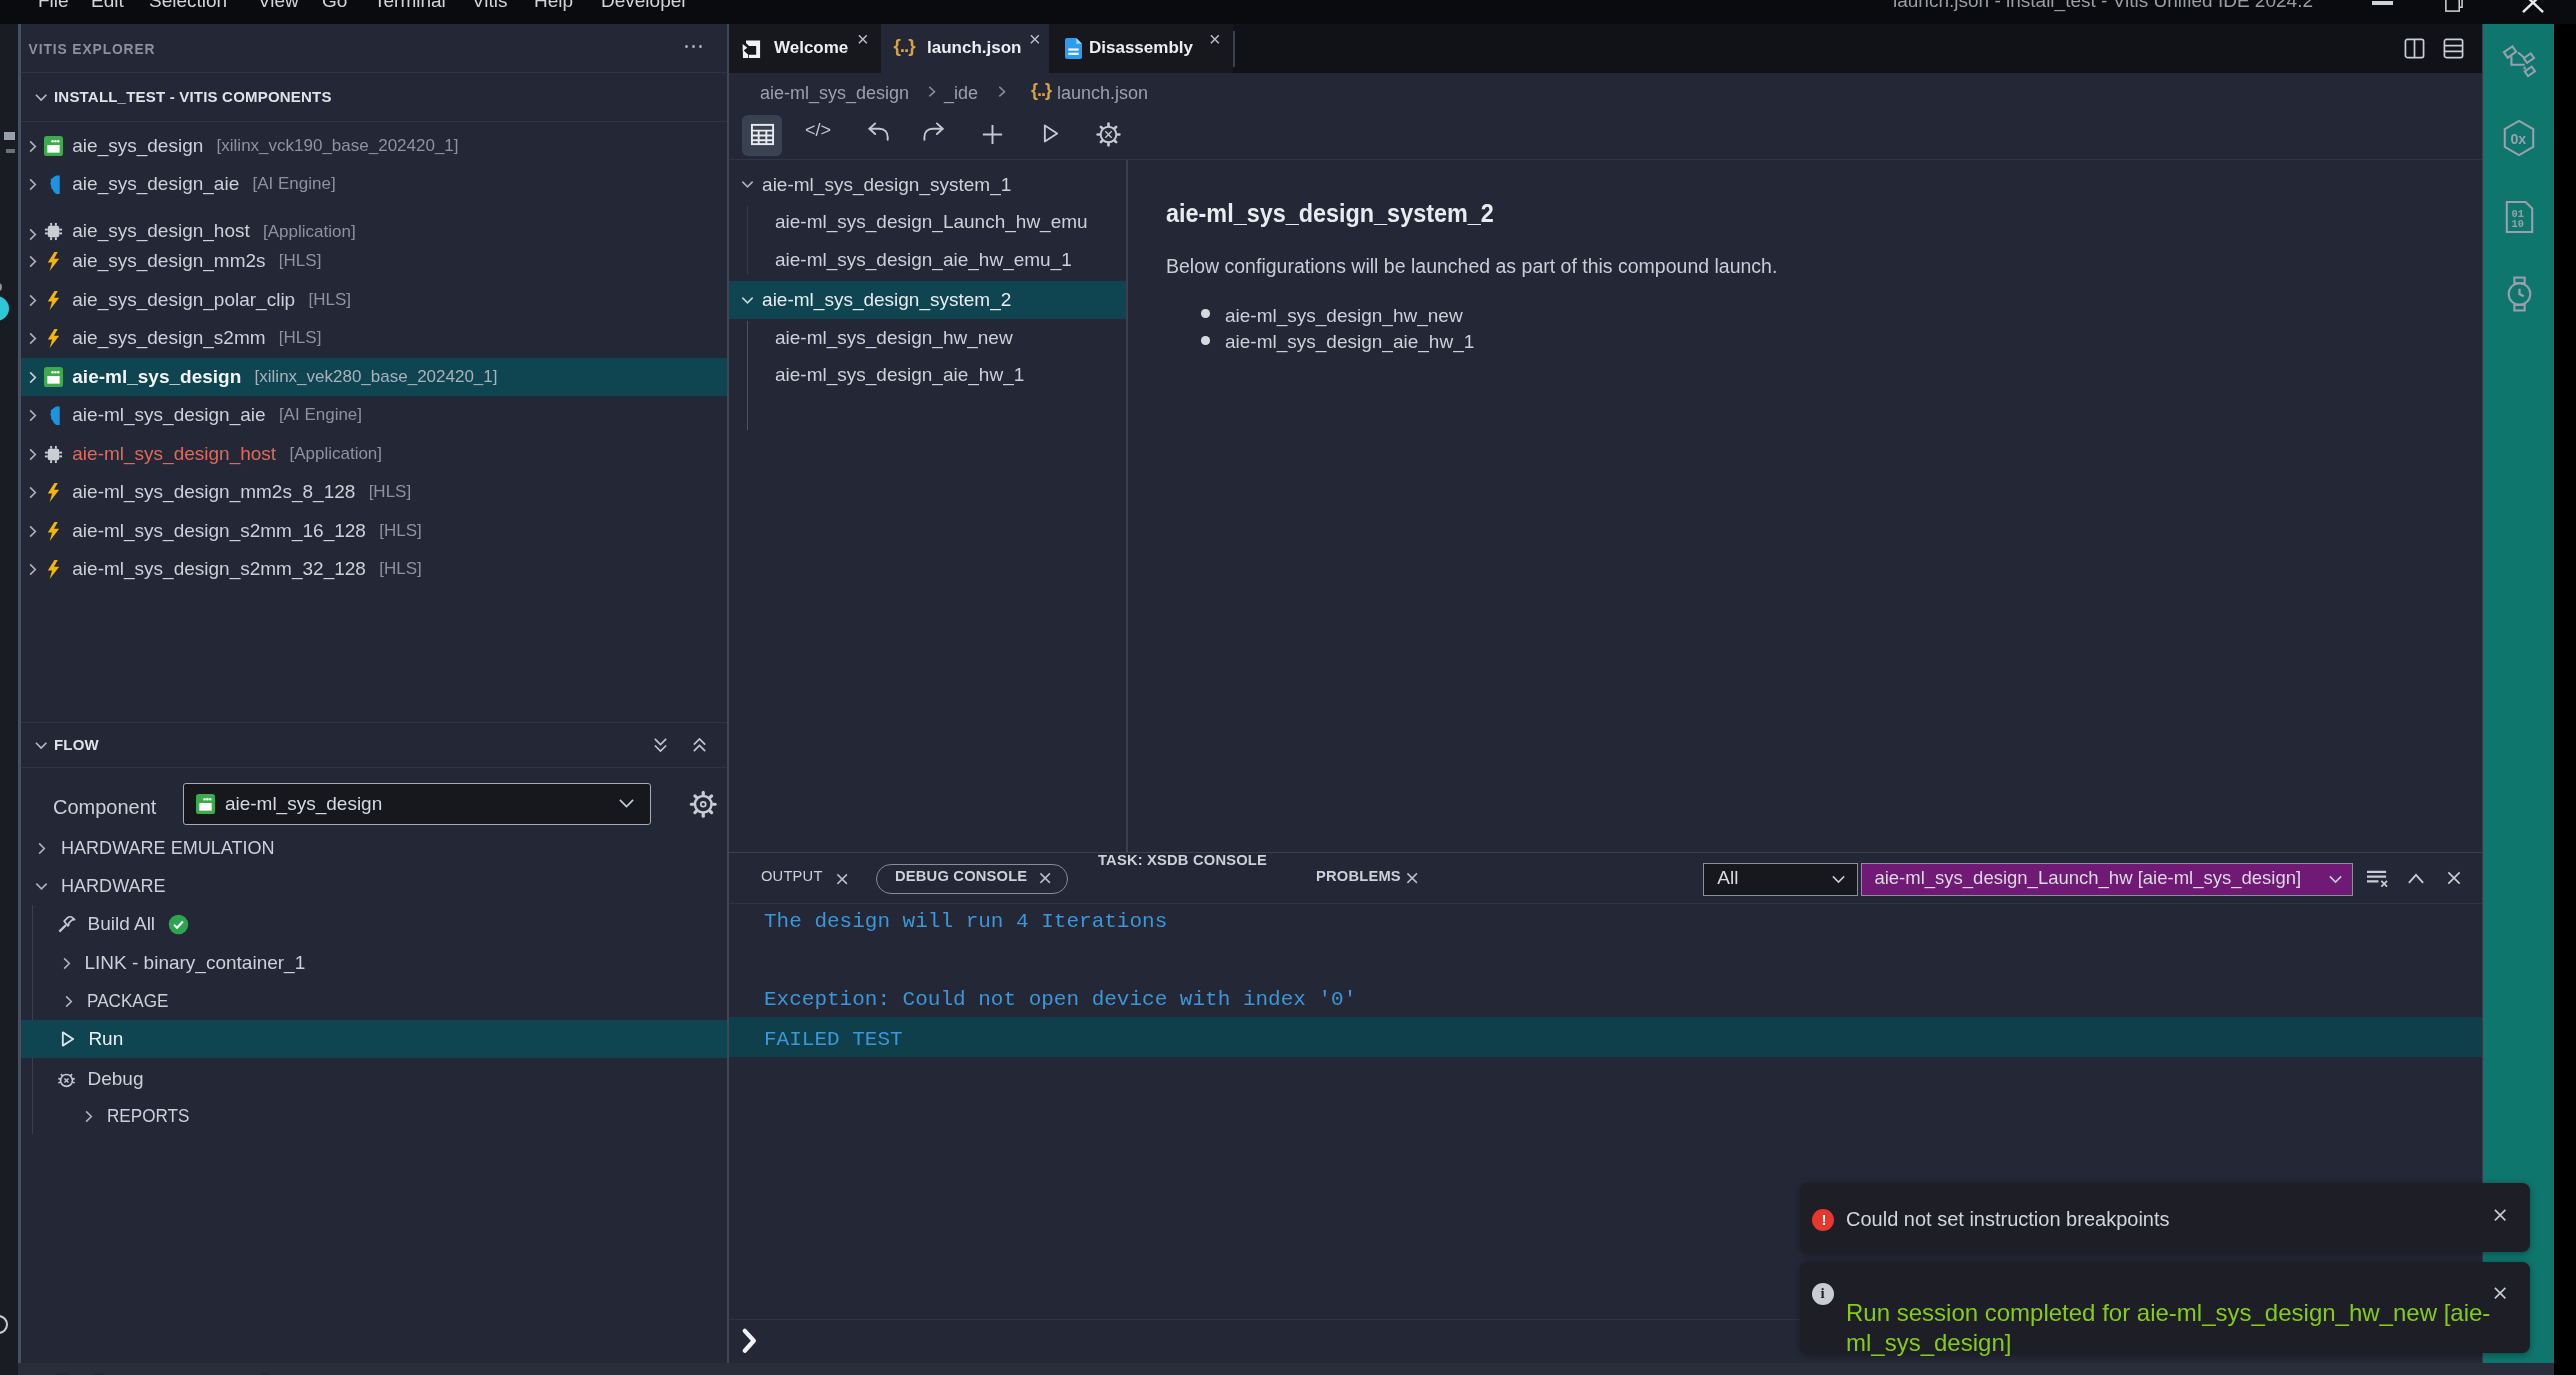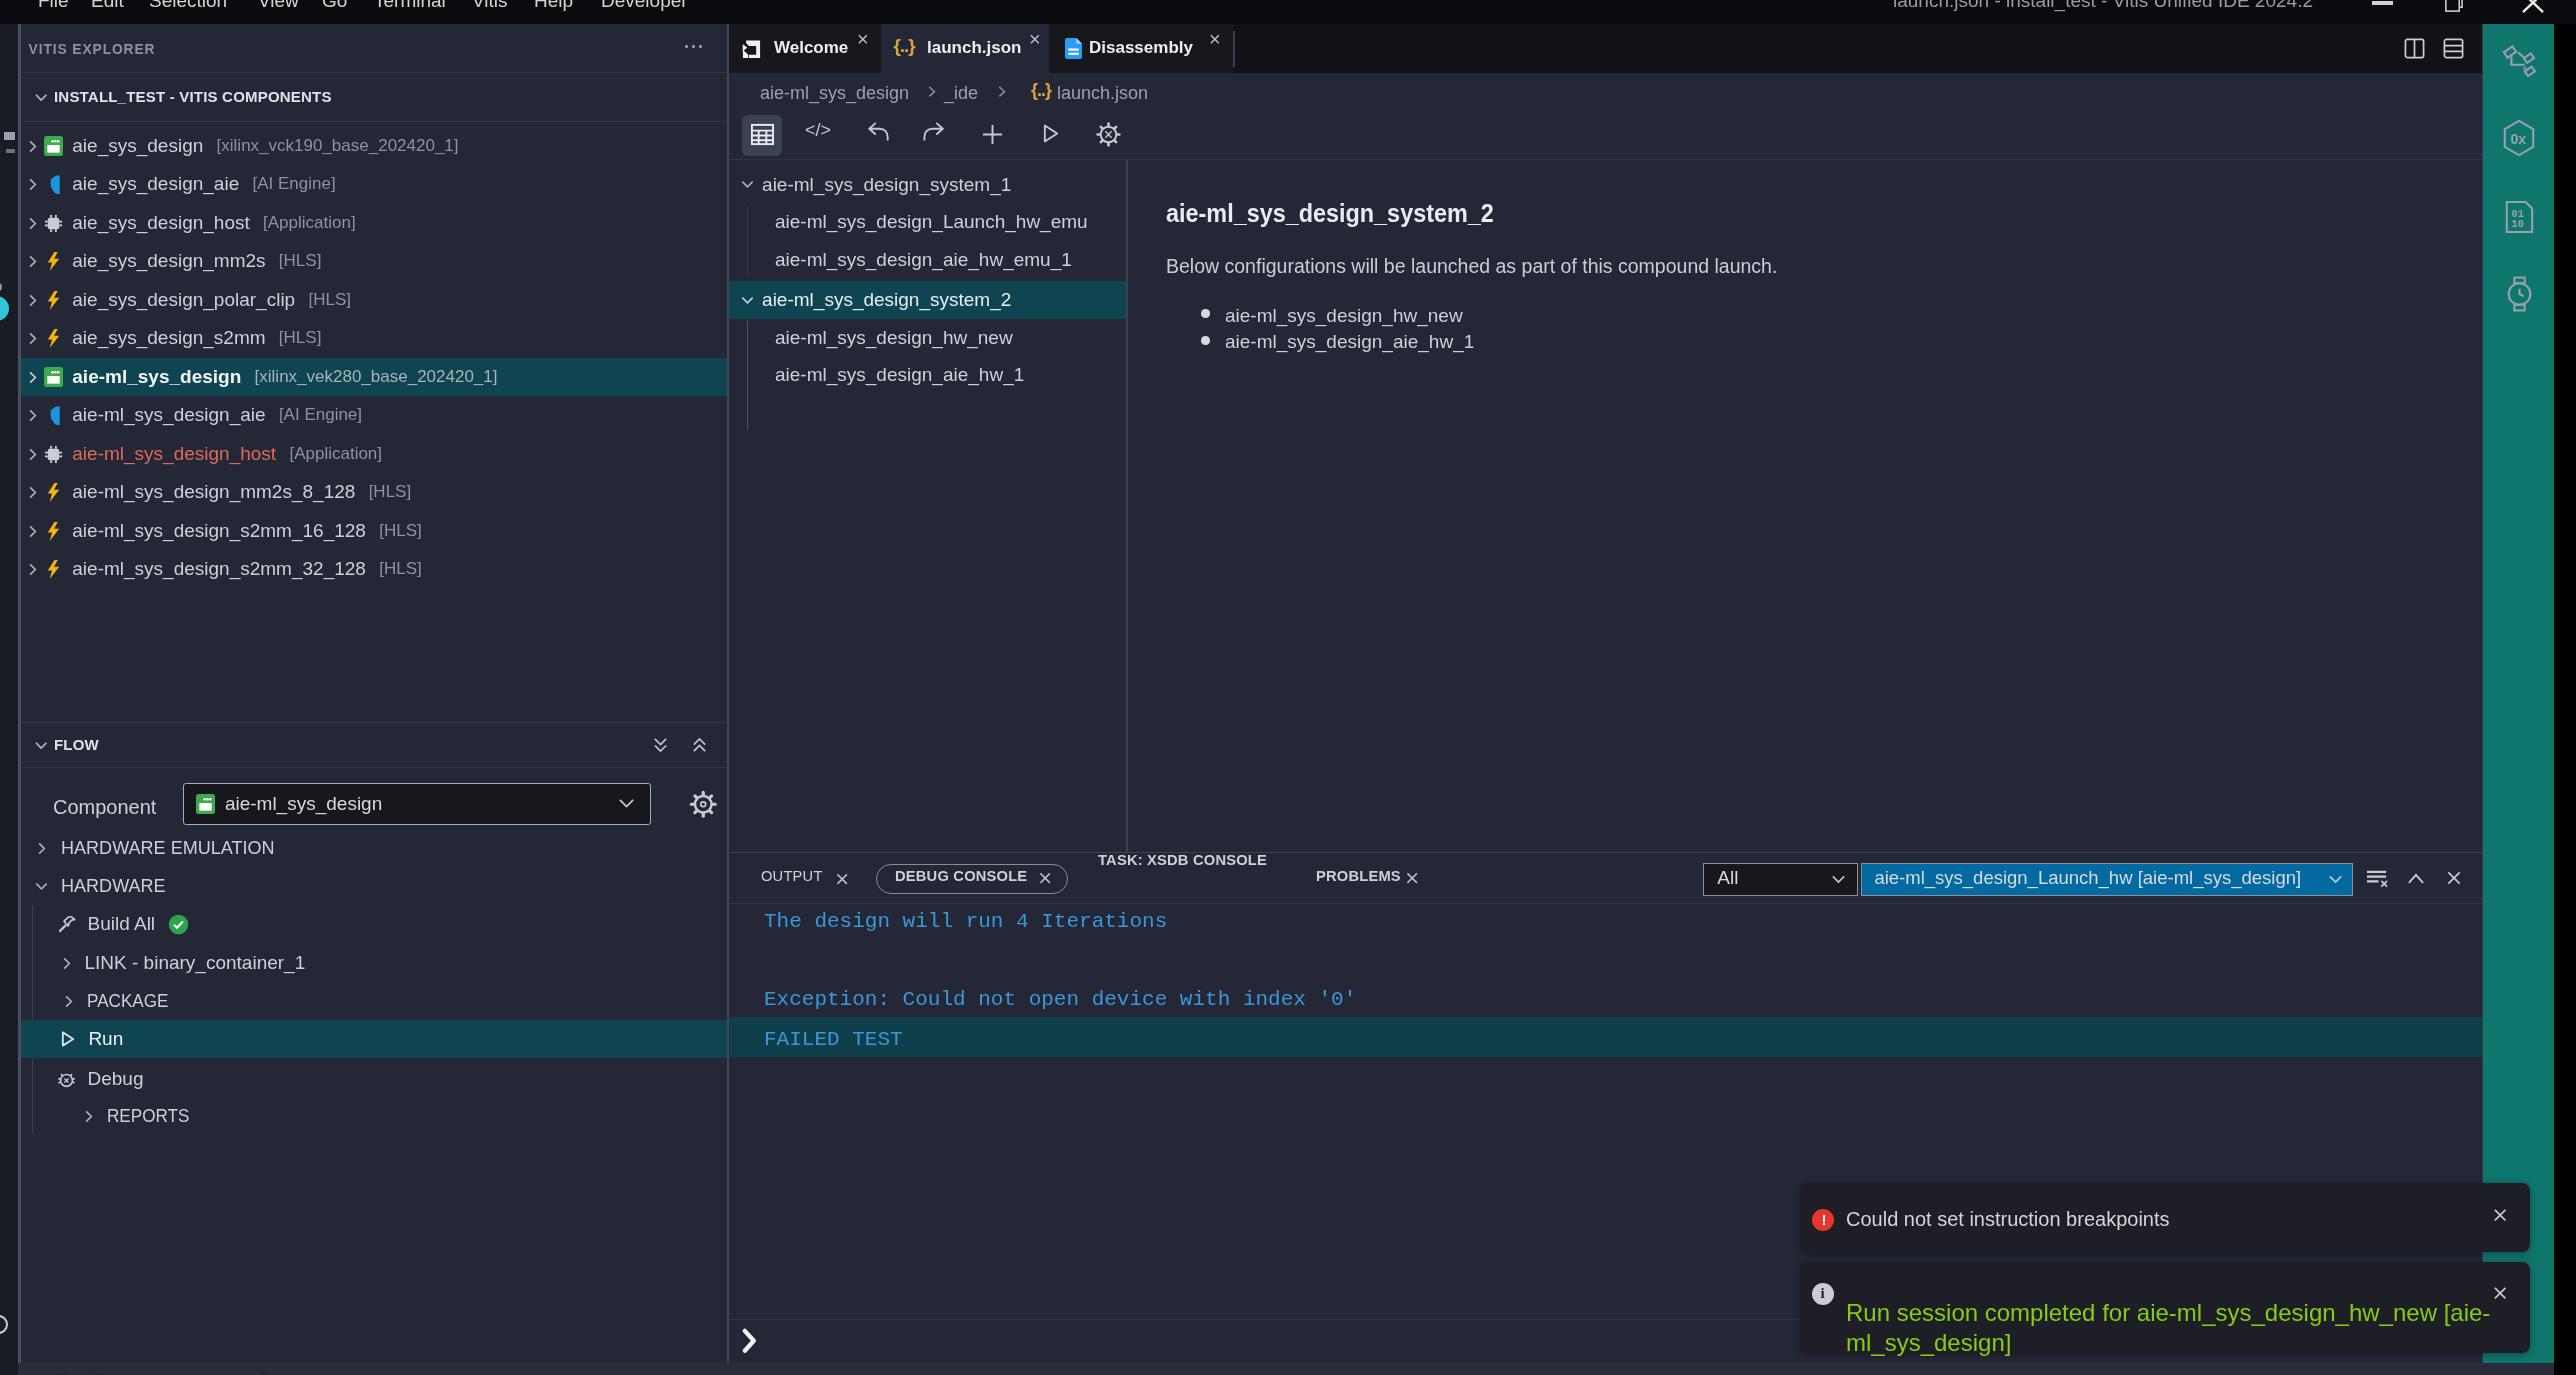--- a/index.html
+++ b/index.html
@@ -82,21 +82,21 @@
       <div class="srow" style="top:141px;">
           <svg class="chev" width="15" height="15" viewBox="0 0 16 16" fill="none" stroke="#aeb4bd" stroke-width="1.7">
             <path d="M5.5 2.5 L11 8 L5.5 13.5"></path>
           </svg>
           <svg class="icon" width="19" height="21" viewBox="0 0 20 22">
             <path d="M16.5 1.5 C10 1 11 3.5 8.5 4.5 C6 5.5 8 7 7 9 C6 11 8 11 7.5 13 C7 15 9 15.5 9.5 17 C10.2 19 12 21 14 21 L16.5 21 Z" fill="#1b95e0"></path>
           </svg>
           <span class="nm">aie_sys_design_aie</span>
           <span class="dim gap">[AI Engine]</span>
         </div>
-      <div class="srow" style="top:180px;">
+      <div class="srow" style="top:180px;align-items:flex-end;">
           <svg class="chev" width="15" height="15" viewBox="0 0 16 16" fill="none" stroke="#aeb4bd" stroke-width="1.7">
             <path d="M5.5 2.5 L11 8 L5.5 13.5"></path>
           </svg>
           <svg class="icon" width="19" height="21" viewBox="0 0 20 22">
             <g fill="#c9cdd4">
               <rect x="4" y="5" width="12" height="12" rx="2"></rect>
               <rect x="6.5" y="2" width="2" height="3"></rect>
               <rect x="11.5" y="2" width="2" height="3"></rect>
               <rect x="6.5" y="17" width="2" height="3"></rect>
               <rect x="11.5" y="17" width="2" height="3"></rect>
@@ -453,21 +453,21 @@
       <span class="abs" style="left:587px;top:16px;font-weight:bold;letter-spacing:0.2px;">PROBLEMS</span>
       <svg class="abs" style="left:676px;top:19px;" width="14.3" height="14.3" viewBox="0 0 15 15" stroke="#b9bec7" stroke-width="1.6">
           <path d="M2.5 2.5 L12.5 12.5 M12.5 2.5 L2.5 12.5"></path>
         </svg>
       <div class="abs" style="left:974px;top:10.5px;width:155px;height:33px;border:1.9px solid #8b919c;background:#17181d;">
         <span class="abs" style="left:13.3px;top:3.8px;font-size:19px;color:#d8dbe0;">All</span>
         <svg class="abs" style="right:11.4px;top:10.5px;" width="15" height="11.4" viewBox="0 0 16 12" fill="none" stroke="#c6cbd4" stroke-width="1.7">
             <path d="M2 2.5 L8 8.5 L14 2.5"></path>
           </svg>
       </div>
-      <div class="abs" style="left:1132px;top:10.5px;width:492px;height:33px;border:1.9px solid #8b919c;background:#0369a1;">
+      <div class="abs" style="left:1132px;top:10.5px;width:492px;height:33px;border:1.9px solid #8b919c;background:#701a75;">
         <span class="abs" style="left:12.4px;top:3.8px;font-size:18.5px;color:#d8dbe0;">aie-ml_sys_design_Launch_hw [aie-ml_sys_design]</span>
         <svg class="abs" style="right:9.5px;top:10.5px;" width="15" height="11.4" viewBox="0 0 16 12" fill="none" stroke="#c6cbd4" stroke-width="1.7">
             <path d="M2 2.5 L8 8.5 L14 2.5"></path>
           </svg>
       </div>
       <svg class="abs" style="left:1637px;top:17px;" width="23" height="21" viewBox="0 0 24 22" stroke="#c8ccd4" fill="none">
           <path d="M1 3 H21 M1 8 H21 M1 13 H13" stroke-width="2.2"></path>
           <path d="M16 12.5 L22 18.5 M22 12.5 L16 18.5" stroke-width="1.8"></path>
         </svg>
       <svg class="abs" style="left:1678px;top:20px;" width="18" height="13.3" viewBox="0 0 19 14" fill="none" stroke="#c8ccd4" stroke-width="2">

